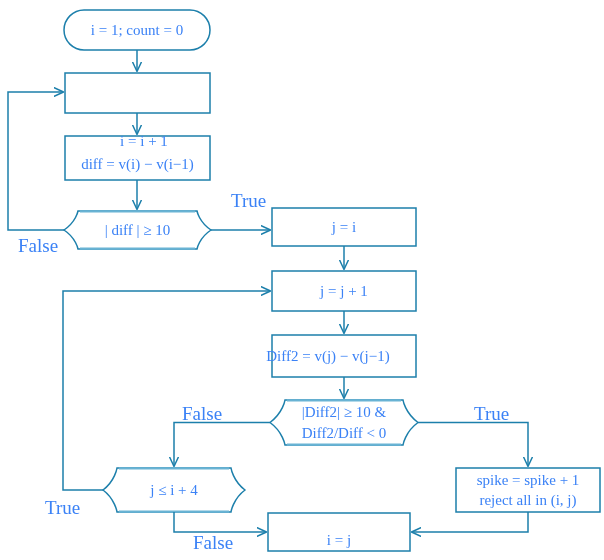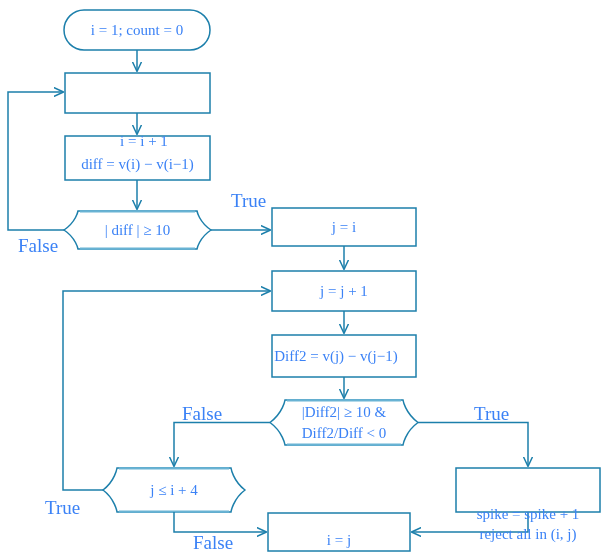--- a/index.html
+++ b/index.html
@@ -136,28 +136,28 @@
   <div class="node-label" style="left:65px; top:73px; width:158px; height:40px;margin-top:48px;">i = i + 1</div>
 
   <div class="node-label" style="left:65px; top:136px; width:145px; height:56px;font-family:Liberation Serif, serif;">diff = v(i) − v(i−1)</div>
 
   <div class="node-label" style="left:64px; top:211px; width:147px; height:38px;">| diff | ≥ 10</div>
 
   <div class="node-label" style="left:272px; top:208px; width:144px; height:38px;border-radius:18px;">j = i</div>
 
   <div class="node-label" style="left:272px; top:271px; width:144px; height:40px;text-align:center;">j = j + 1</div>
 
-  <div class="node-label" style="left:264px; top:335px; width:144px; height:42px;">Diff2 = v(j) − v(j−1)</div>
+  <div class="node-label" style="left:256px; top:335px; width:144px; height:42px;">Diff2 = v(j) − v(j−1)</div>
 
   <div class="node-label" style="left:270px; top:400px; width:148px; height:45px;">|Diff2| ≥ 10 &amp;
 Diff2/Diff &lt; 0</div>
 
   <div class="node-label" style="left:103px; top:468px; width:142px; height:44px;">j ≤ i + 4</div>
 
-  <div class="node-label" style="left:456px; top:468px; width:144px; height:44px;margin-top:34px;">spike = spike + 1
+  <div class="node-label" style="left:456px; top:468px; width:144px; height:44px;">spike = spike + 1
 reject all in (i, j)</div>
 
   <div class="node-label" style="left:268px; top:513px; width:142px; height:55px;">i = j</div>
 
   <div class="edge-label" style="left:231px; top:190px;">True</div>
 
   <div class="edge-label" style="left:18px; top:235px;">False</div>
 
   <div class="edge-label" style="left:182px; top:403px;">False</div>
 

